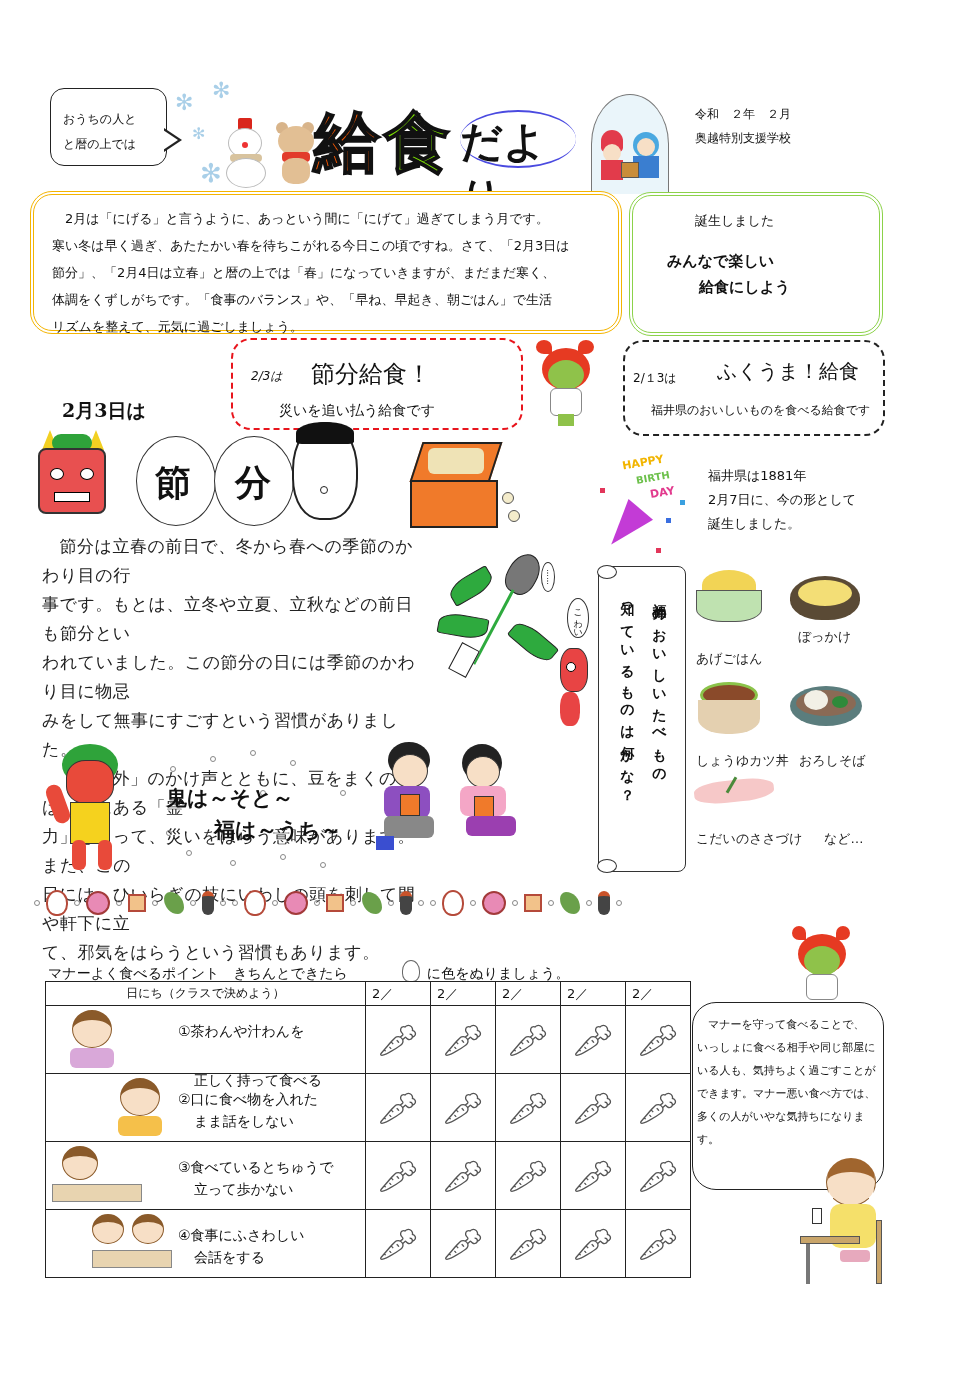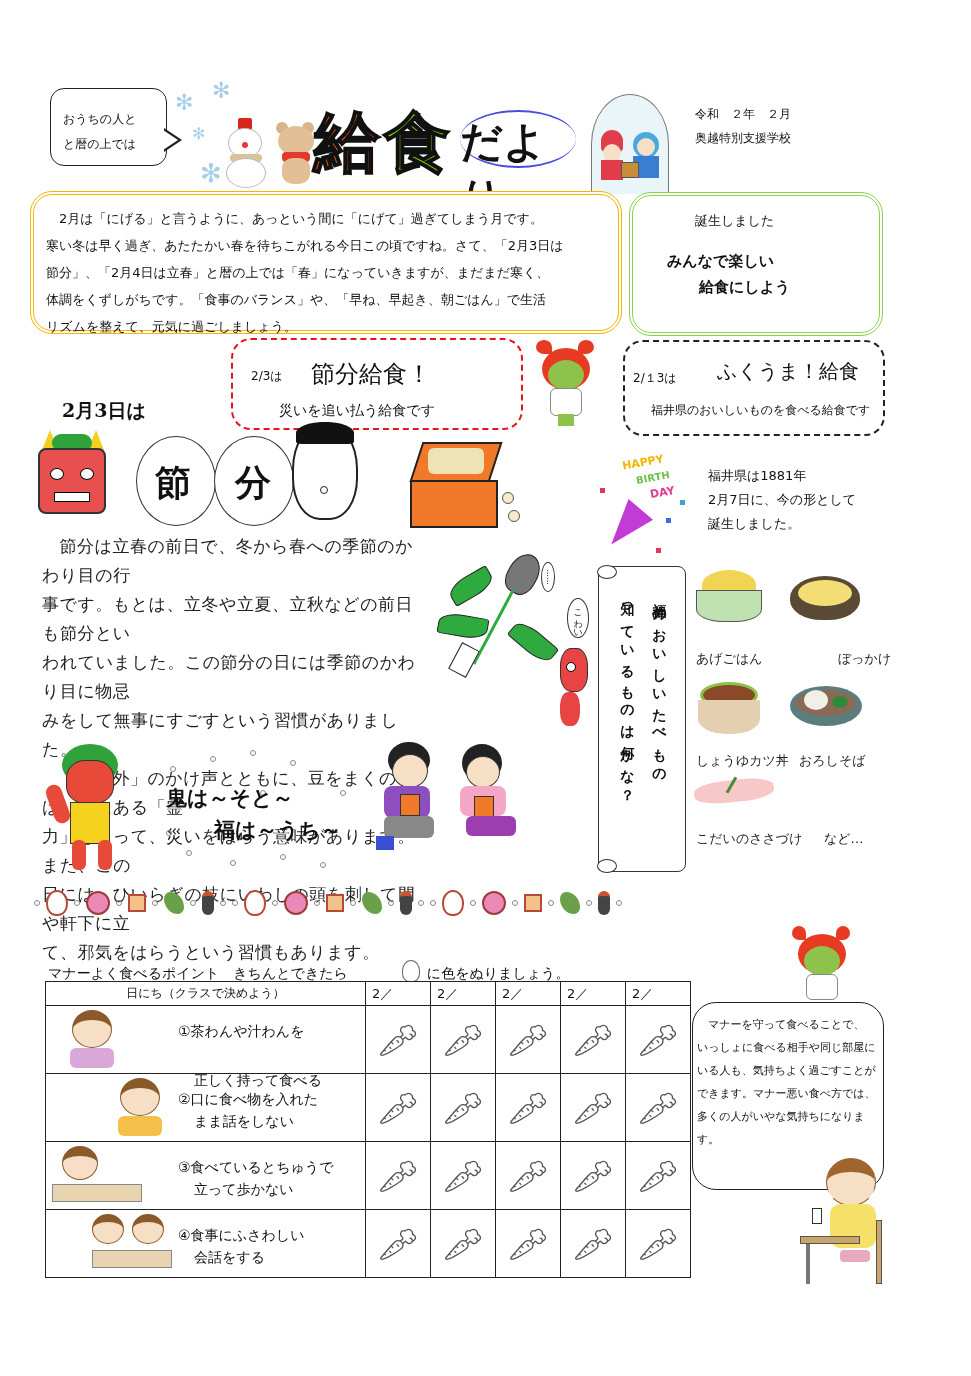--- a/index.html
+++ b/index.html
@@ -73,37 +73,37 @@
   <div class="abs" style="left:48px;top:42px;width:26px;height:26px;background:#4aa8e0;border-radius:50%;"></div>
   <div class="abs" style="left:52px;top:48px;width:18px;height:18px;background:#f7dfc6;border-radius:50%;"></div>
   <div class="abs" style="left:48px;top:66px;width:26px;height:22px;background:#3a7ed0;"></div>
   <div class="abs" style="left:36px;top:72px;width:18px;height:16px;background:#c98d3a;border:1px solid #555;"></div>
 </div>
 
 <div class="abs" style="left:695px;top:106px;font-size:12px;">令和　２年　２月</div>
 <div class="abs" style="left:695px;top:130px;font-size:12px;">奥越特別支援学校</div>
 
 <div class="abs intro-box" style="left:30px;top:191px;width:592px;height:143px;">
-  <div class="abs para" style="left:12px;top:10px;width:560px;">
+  <div class="abs para" style="left:18px;top:10px;width:560px;">
     <div>　2月は「にげる」と言うように、あっという間に「にげて」過ぎてしまう月です。</div>
     <div>寒い冬は早く過ぎ、あたたかい春を待ちこがれる今日この頃ですね。さて、「2月3日は</div>
     <div>節分」、「2月4日は立春」と暦の上では「春」になっていきますが、まだまだ寒く、</div>
     <div>体調をくずしがちです。「食事のバランス」や、「早ね、早起き、朝ごはん」で生活</div>
     <div>リズムを整えて、元気に過ごしましょう。</div>
   </div>
 </div>
 
 <div class="abs goal-box" style="left:629px;top:192px;width:254px;height:144px;">
   <div class="abs" style="left:62px;top:16px;font-size:13px;">誕生しました</div>
   <div class="abs" style="left:34px;top:56px;font-size:15px;font-weight:bold;">みんなで楽しい</div>
   <div class="abs" style="left:66px;top:82px;font-size:15px;font-weight:bold;">給食にしよう</div>
 </div>
 
 <div class="abs red-box" style="left:231px;top:338px;width:292px;height:92px;">
-  <span class="abs" style="left:18px;top:28px;font-size:12px;">2/3は</span>
+  <span class="abs" style="left:18px;top:28px;font-size:12px;font-style:italic;">2/3は</span>
   <span class="abs" style="left:78px;top:18px;font-size:24px;">節分給食！</span>
   <span class="abs" style="left:46px;top:62px;font-size:14px;">災いを追い払う給食です</span>
 </div>
 
 <div class="abs" style="left:534px;top:340px;width:64px;height:90px;">
   <div class="abs" style="left:2px;top:0;width:16px;height:14px;background:#e63a22;border-radius:50% 50% 0 50%;"></div>
   <div class="abs" style="left:44px;top:0;width:16px;height:14px;background:#e63a22;border-radius:50% 50% 50% 0;"></div>
   <div class="abs" style="left:8px;top:8px;width:48px;height:42px;background:#e63a22;border-radius:50%;"></div>
   <div class="abs" style="left:14px;top:20px;width:36px;height:30px;background:#8fc24a;border-radius:50%;"></div>
   <div class="abs" style="left:16px;top:48px;width:32px;height:28px;background:#fff;border:1px solid #888;border-radius:6px;"></div>
@@ -245,21 +245,21 @@
 
 <div class="abs" style="left:694px;top:568px;width:70px;height:60px;">
   <div class="abs" style="left:8px;top:2px;width:54px;height:30px;background:#f2d455;border-radius:50% 50% 10% 10%;"></div>
   <div class="abs" style="left:2px;top:22px;width:66px;height:32px;background:#bfe2b0;border:1.5px solid #555;border-radius:0 0 40% 40%;"></div>
 </div>
 <div class="abs" style="left:790px;top:576px;width:70px;height:54px;">
   <div class="abs" style="left:0;top:0;width:70px;height:44px;background:#5a4a35;border-radius:50% 50% 45% 45%;"></div>
   <div class="abs" style="left:8px;top:4px;width:54px;height:26px;background:#f3de76;border-radius:50%;"></div>
 </div>
 <div class="abs food-label" style="left:696px;top:650px;">あげごはん</div>
-<div class="abs food-label" style="left:798px;top:650px;margin-left:40px;">ぼっかけ</div>
+<div class="abs food-label" style="left:798px;top:628px;">ぼっかけ</div>
 
 <div class="abs" style="left:696px;top:680px;width:66px;height:56px;">
   <div class="abs" style="left:4px;top:2px;width:58px;height:26px;background:#8a4a2a;border:3px solid #8bc34a;border-radius:50%;"></div>
   <div class="abs" style="left:2px;top:20px;width:62px;height:34px;background:#e4d0b0;border-radius:0 0 45% 45%;"></div>
 </div>
 <div class="abs" style="left:790px;top:686px;width:72px;height:44px;">
   <div class="abs" style="left:0;top:0;width:72px;height:40px;background:#5b7d7d;border-radius:50%;"></div>
   <div class="abs" style="left:6px;top:4px;width:60px;height:26px;background:#8a6a55;border-radius:50%;"></div>
   <div class="abs" style="left:14px;top:4px;width:24px;height:20px;background:#f2f0e6;border-radius:50%;"></div>
   <div class="abs" style="left:42px;top:10px;width:16px;height:12px;background:#2e8a3a;border-radius:50%;"></div>

